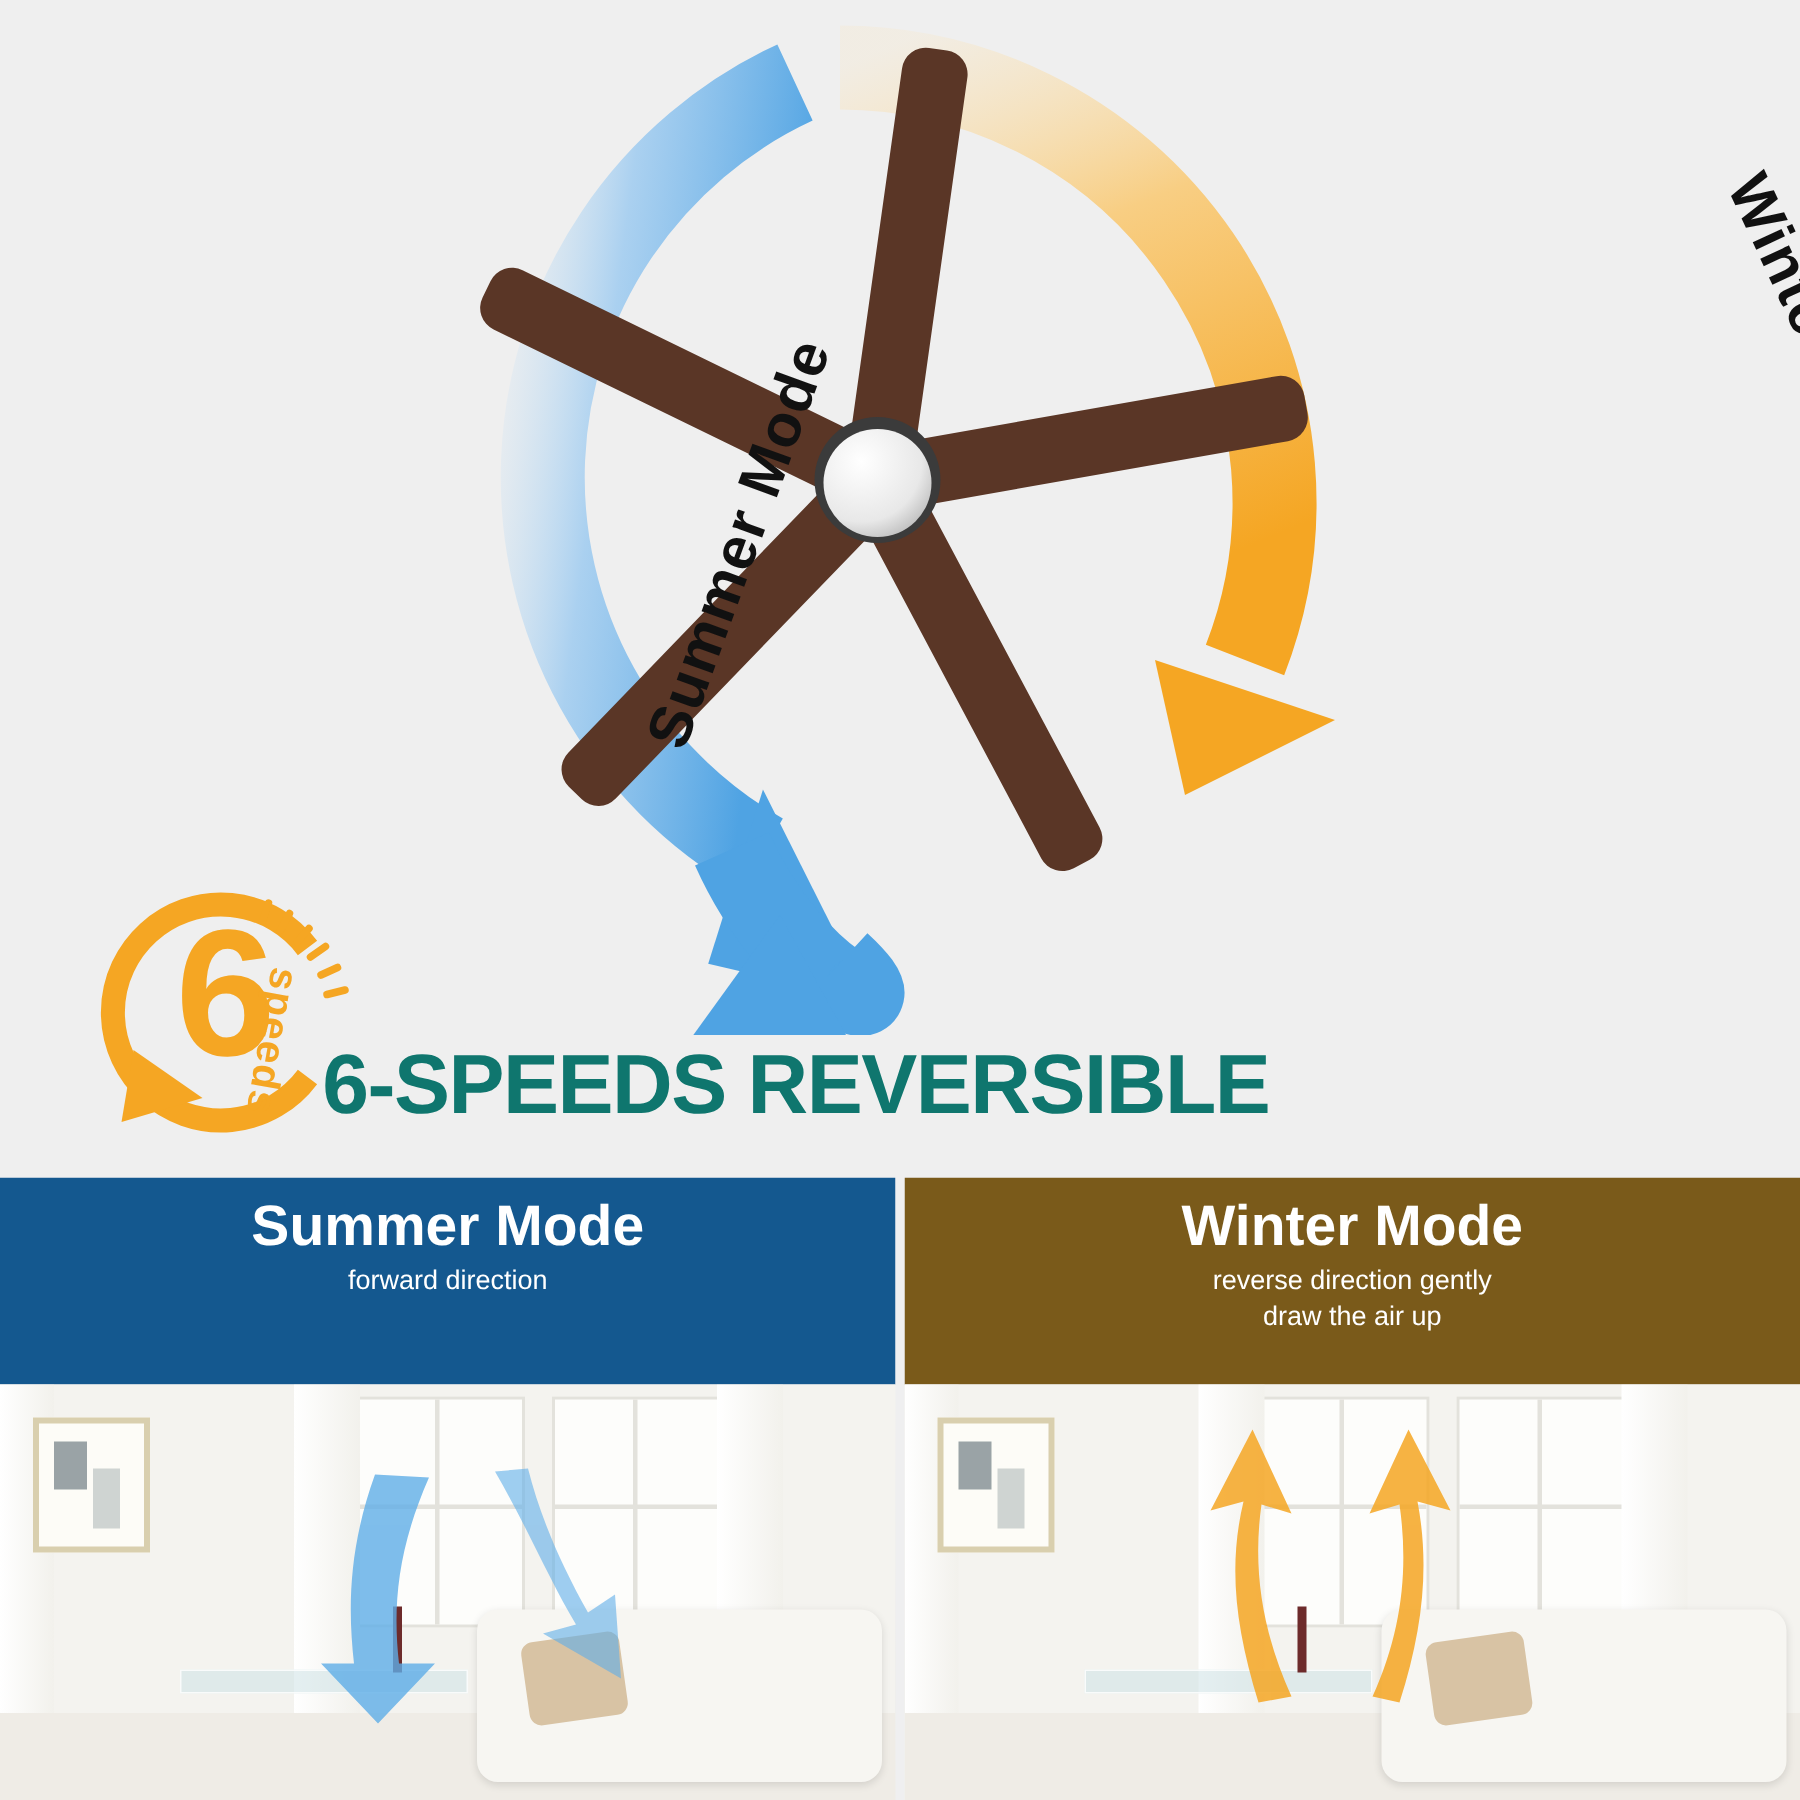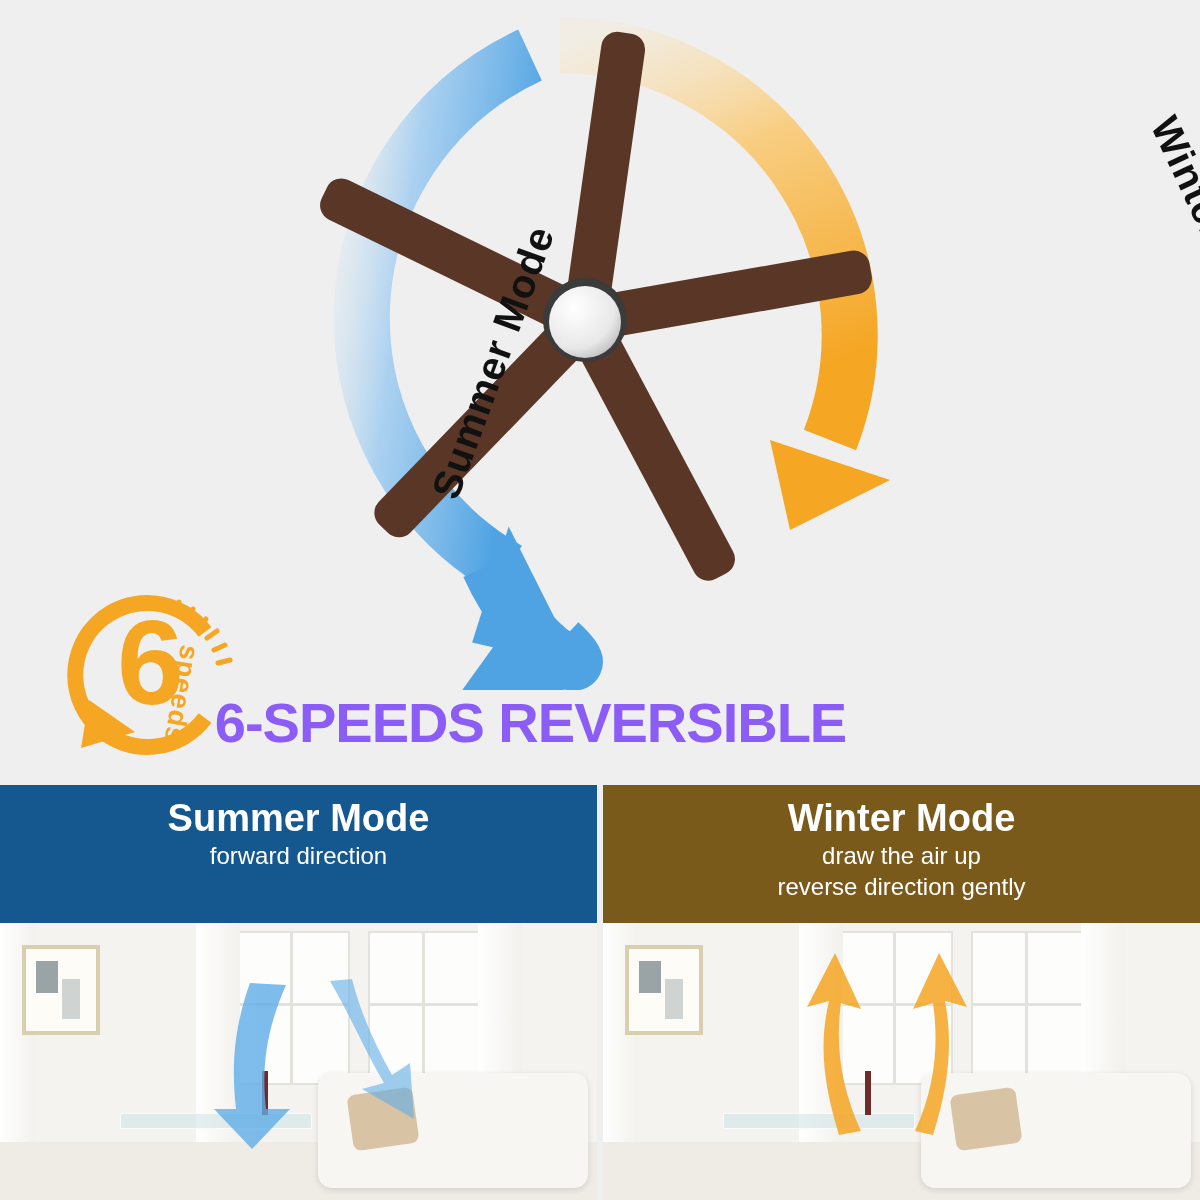--- a/index.html
+++ b/index.html
@@ -20,32 +20,32 @@
   .summer-label{left:120px;top:330px;transform:rotate(-70deg);transform-origin:50% 50%;}
   .winter-label{left:860px;top:200px;transform:rotate(65deg);transform-origin:50% 50%;}
 
   
   .badge{position:absolute;left:55px;top:580px;width:190px;height:190px;}
   .badge .num{position:absolute;left:62px;top:22px;font-size:120px;font-weight:bold;color:#F5A623;line-height:1;}
   .badge .speedtxt{position:absolute;left:150px;top:68px;font-size:27px;font-weight:bold;color:#F5A623;
       transform:rotate(100deg);transform-origin:0 0;letter-spacing:1px;}
 
   .headline{position:absolute;left:0;top:690px;width:1061px;text-align:center;
-      font-size:56px;font-weight:bold;color:#8b5cf6;letter-spacing:-1px;}
+      font-size:56px;font-weight:bold;color:#0f766e;letter-spacing:-1px;}
 
   
   .panels{position:absolute;left:0;top:785px;width:1200px;height:415px;}
   .panel{position:absolute;top:0;width:597px;height:415px;overflow:hidden;}
   .panel.left{left:0;}
   .panel.right{left:603px;}
   .pbar{position:relative;height:138px;color:#fff;text-align:center;box-sizing:border-box;padding-top:14px;}
   .pbar.blue{background:#14588F;}
   .pbar.brown{background:#7A5A1A;}
   .ptitle{font-size:38px;font-weight:bold;line-height:1.05;}
-  .psub{font-size:24px;line-height:1.12;margin-top:4px;}
+  .psub{font-size:18px;line-height:1.12;margin-top:4px;}
 
   
   .room{position:relative;height:277px;background:linear-gradient(#f3f2ee,#e9e7e1);overflow:hidden;}
   .wall{position:absolute;left:0;top:0;width:100%;height:100%;background:#f4f3ef;}
   .win{position:absolute;background:#fdfdfb;border:2px solid #e3e2dc;}
   .win .mul{position:absolute;background:#e3e2dc;}
   .curtain{position:absolute;top:0;height:100%;background:linear-gradient(90deg,#ffffff,#f2f1ec);}
   .art{position:absolute;background:#fdfcf7;border:4px solid #d9cfae;}
   .art .sm{position:absolute;background:#9aa3a6;}
   .sofa{position:absolute;background:#f7f6f2;border-radius:14px;box-shadow:0 2px 6px rgba(0,0,0,.12);}
@@ -168,22 +168,22 @@
             <path d="M250 60 C 232 110 232 150 236 186 L 214 186 L 252 226 L 290 186 L 266 186 C 262 150 264 112 286 62 Z"></path>
             <path d="M330 58 C 352 96 366 130 384 160 L 362 166 L 414 196 L 410 140 L 392 152 C 374 120 360 88 352 56 Z" opacity="0.75"></path>
           </g>
         </svg>
       </div>
     </div>
 
     <div class="panel right">
       <div class="pbar brown">
         <div class="ptitle">Winter Mode</div>
+        <div class="psub">reverse direction gently</div>
         <div class="psub">draw the air up</div>
-        <div class="psub">reverse direction gently</div>
       </div>
       <div class="room">
         <div class="wall"></div>
         <div class="curtain" style="left:0;width:36px;"></div>
         <div class="win" style="left:236px;top:8px;width:110px;height:150px;">
           <div class="mul" style="left:52px;top:0;width:3px;height:100%;"></div>
           <div class="mul" style="left:0;top:70px;width:100%;height:3px;"></div>
         </div>
         <div class="win" style="left:368px;top:8px;width:110px;height:150px;">
           <div class="mul" style="left:52px;top:0;width:3px;height:100%;"></div>

